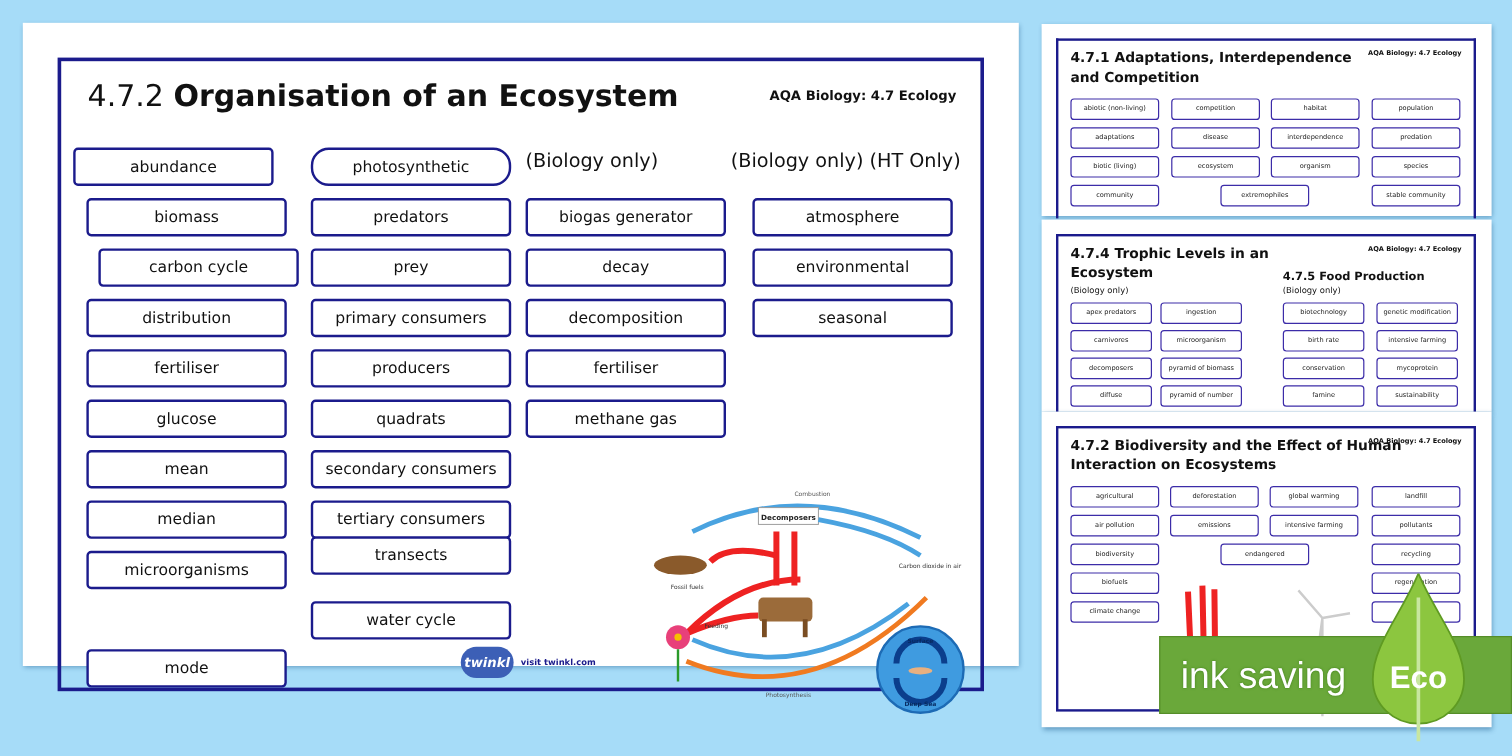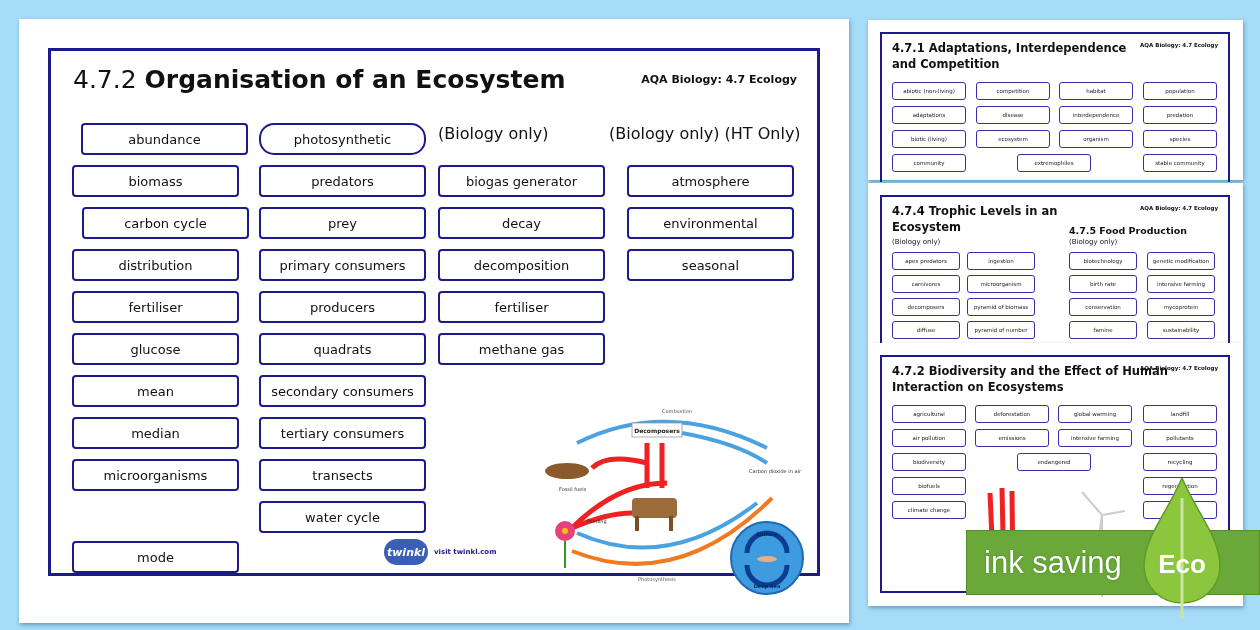--- a/index.html
+++ b/index.html
@@ -3,21 +3,21 @@
 <meta charset="utf-8">
 <style>
   * { box-sizing: border-box; margin: 0; padding: 0; }
   html, body { width: 1260px; height: 630px; overflow: hidden; }
   body { background: #a6dcf8; font-family: "DejaVu Sans", sans-serif; position: relative; }
 
   .sheet { position: absolute; background: #fff; box-shadow: 1px 2px 4px rgba(20,80,130,0.45); }
   .frame { position: absolute; border: 3px solid #1b1b8c; }
 
   
-  #main { left: 19px; top: 19px; width: 830px; height: 604px; }
+  #main { left: 19px; top: 19px; width: 830px; height: 536px; }
   #main .frame { left: 29px; top: 29px; width: 772px; height: 528px; border-width: 3px; }
   .main-title { position: absolute; left: 22px; top: 14px; font-size: 25px; color: #111; white-space: nowrap; }
   .main-title .num { font-weight: normal; }
   .main-title .txt { font-weight: bold; }
   .subject { position: absolute; right: 20px; top: 22px; font-size: 11px; font-weight: bold; color: #111; }
   .wbox { position: absolute; width: 167px; height: 32px; border: 2px solid #1b1b8c; border-radius: 4px;
           display: flex; align-items: center; justify-content: center; font-size: 13px; color: #111; background: #fff; }
   .col-head { position: absolute; font-size: 16px; color: #111; white-space: nowrap; }
 
   .diagram { position: absolute; left: 486px; top: 352px; width: 270px; height: 200px; }
@@ -53,39 +53,39 @@
 
 <div class="sheet" id="main">
   <div class="frame">
     <div class="main-title">
       <span class="num">4.7.2</span>
       <span class="txt">Organisation of an Ecosystem</span>
     </div>
     <div class="subject">AQA Biology: 4.7 Ecology</div>
 
     <div id="mcols">
-        <div class="wbox" style="left: 30px; top: 72px;">abundance</div>
+        <div class="wbox" style="left: 10px; top: 72px;">abundance</div>
         <div class="wbox" style="left: 21px; top: 114px;">biomass</div>
         <div class="wbox" style="left: 31px; top: 156px;">carbon cycle</div>
         <div class="wbox" style="left: 21px; top: 198px;">distribution</div>
         <div class="wbox" style="left: 21px; top: 240px;">fertiliser</div>
         <div class="wbox" style="left: 21px; top: 282px;">glucose</div>
         <div class="wbox" style="left: 21px; top: 324px;">mean</div>
         <div class="wbox" style="left: 21px; top: 366px;">median</div>
         <div class="wbox" style="left: 21px; top: 408px;">microorganisms</div>
         <div class="wbox" style="left: 21px; top: 450px; margin-top: 40px;">mode</div>
         <div class="wbox" style="left: 208px; top: 72px; border-radius: 15px;">photosynthetic</div>
         <div class="wbox" style="left: 208px; top: 114px;">predators</div>
         <div class="wbox" style="left: 208px; top: 156px;">prey</div>
         <div class="wbox" style="left: 208px; top: 198px;">primary consumers</div>
         <div class="wbox" style="left: 208px; top: 240px;">producers</div>
         <div class="wbox" style="left: 208px; top: 282px;">quadrats</div>
         <div class="wbox" style="left: 208px; top: 324px;">secondary consumers</div>
         <div class="wbox" style="left: 208px; top: 366px;">tertiary consumers</div>
-        <div class="wbox" style="left: 208px; top: 408px;">transects</div>
+        <div class="wbox" style="left: 208px; top: 396px;">transects</div>
         <div class="wbox" style="left: 208px; top: 450px;">water cycle</div>
         <div class="col-head" style="left: 387px; top: 73px;">(Biology only)</div>
         <div class="wbox" style="left: 387px; top: 114px;">biogas generator</div>
         <div class="wbox" style="left: 387px; top: 156px;">decay</div>
         <div class="wbox" style="left: 387px; top: 198px;">decomposition</div>
         <div class="wbox" style="left: 387px; top: 240px;">fertiliser</div>
         <div class="wbox" style="left: 387px; top: 282px;">methane gas</div>
         <div class="col-head" style="left: 558px; top: 73px;">(Biology only) (HT Only)</div>
         <div class="wbox" style="left: 576px; top: 114px;">atmosphere</div>
         <div class="wbox" style="left: 576px; top: 156px;">environmental</div>

